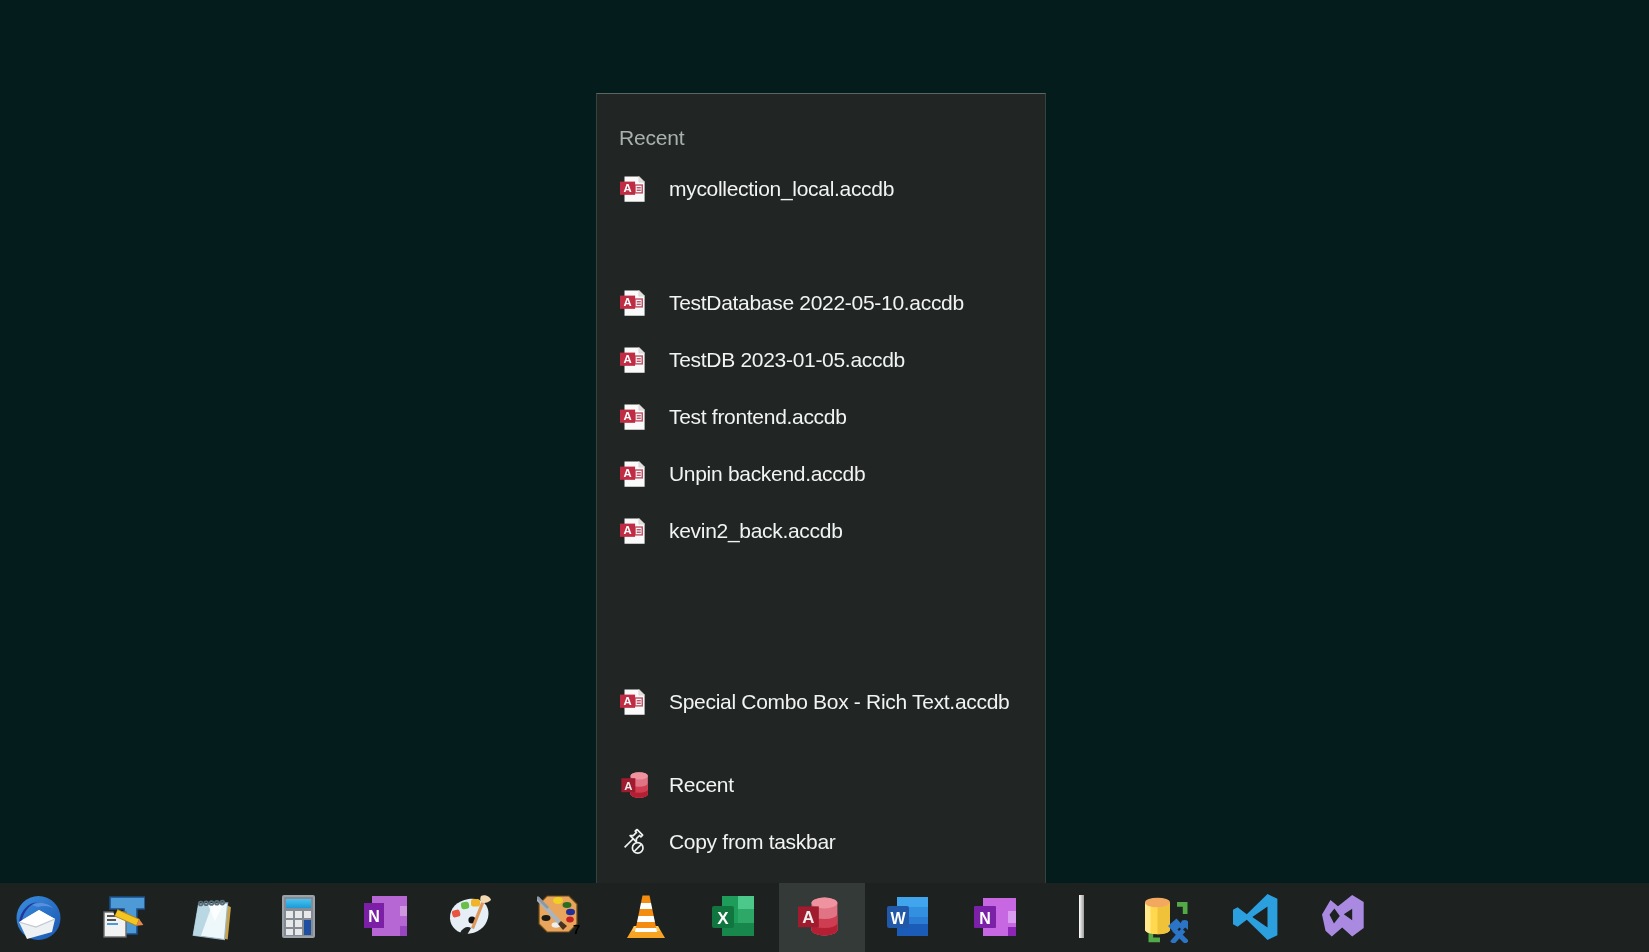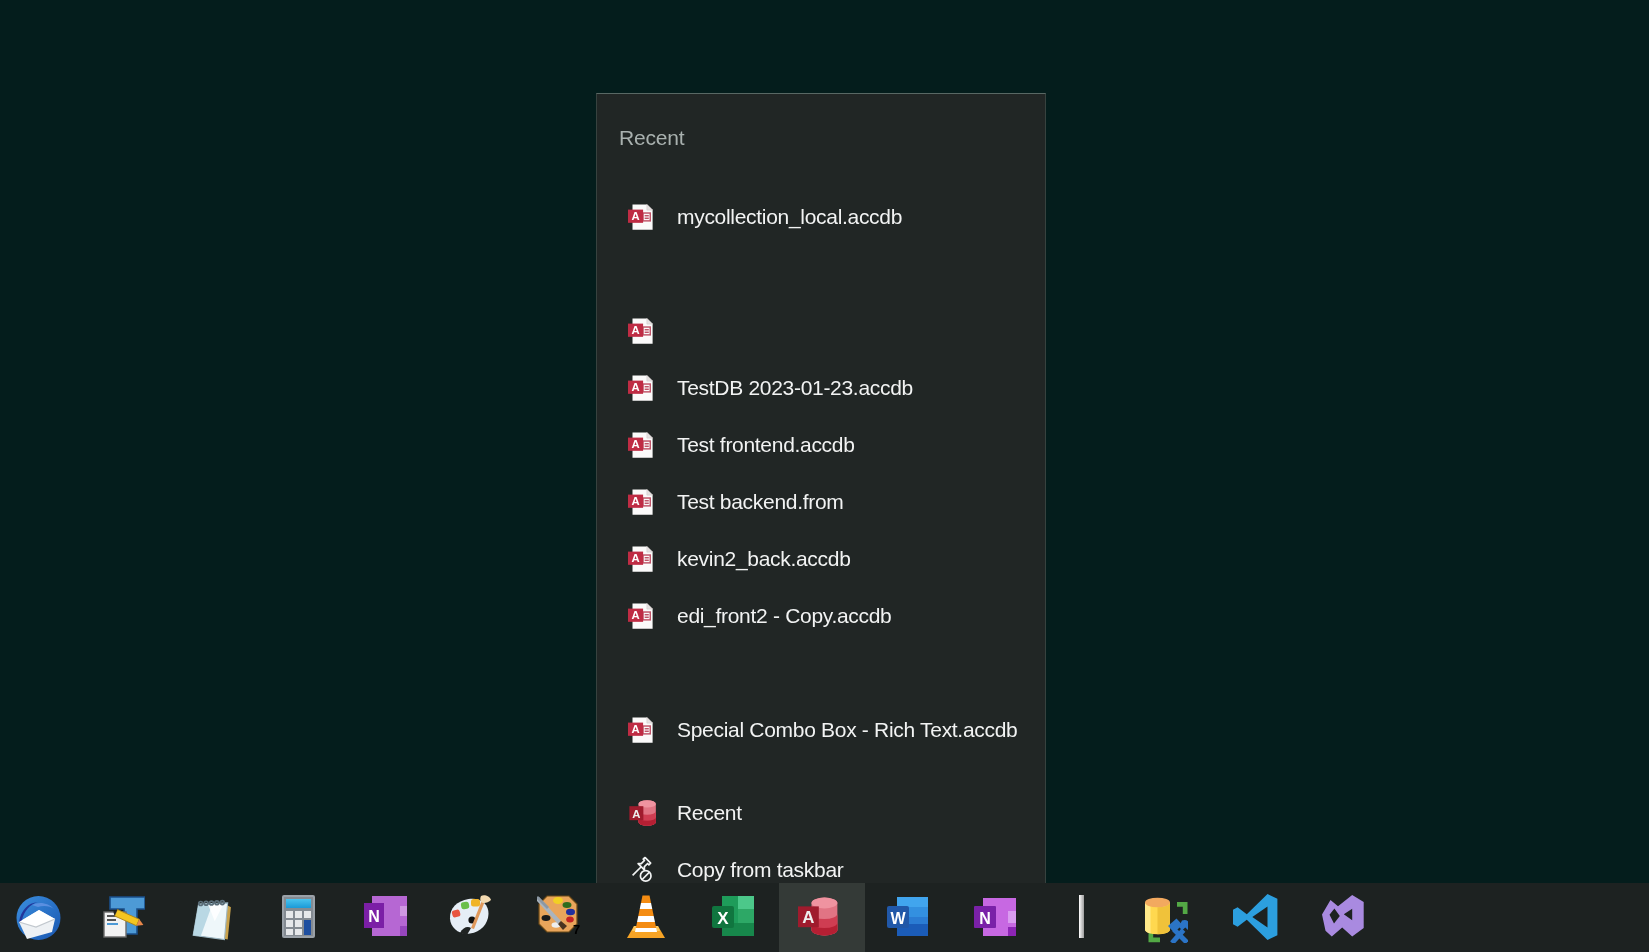--- a/index.html
+++ b/index.html
@@ -5,21 +5,21 @@
   * { margin:0; padding:0; box-sizing:border-box; }
   html,body { width:1649px; height:952px; overflow:hidden; }
   body { background:#041d1c; font-family:"Liberation Sans", sans-serif; position:relative; }
   #panel {
     position:absolute; left:596px; top:93px; width:450px; height:790px;
     background:#212625; border:1px solid #37423f; border-top-color:#596864; border-bottom:none;
   }
   .recent {
     position:absolute; left:22px; top:32px; font-size:21px; color:#a9b1af; letter-spacing:-0.2px;
   }
-  .row { position:absolute; left:8px; width:100%; height:40px;margin-top:28px; }
+  .row { position:absolute; left:0; width:100%; height:40px; }
   .row .ficon { position:absolute; left:23px; top:50%; transform:translateY(-50%); }
   .row .txt {
     position:absolute; left:72px; top:50%; transform:translateY(-50%);
     font-size:21px; color:#f2f3f3; white-space:nowrap; letter-spacing:-0.3px;
   }
   #taskbar {
     position:absolute; left:0; top:883px; width:1649px; height:69px; background:#1d2221;
   }
   .hl { position:absolute; left:779px; top:0; width:86px; height:69px; background:#343a37; }
   .tico { position:absolute; }
@@ -58,50 +58,45 @@
 <div class="row" style="top:75px">
       <svg class="ficon" width="25" height="26" viewBox="0 0 25.5 26.5">
         <use href="#accfile"></use>
       </svg>
       <div class="txt">mycollection_local.accdb</div>
     </div>
 <div class="row" style="top:189px">
       <svg class="ficon" width="25" height="26" viewBox="0 0 25.5 26.5">
         <use href="#accfile"></use>
       </svg>
+      <div class="txt">TestDatabase 2022-05-10.accdb</div>
     </div>
 <div class="row" style="top:246px">
       <svg class="ficon" width="25" height="26" viewBox="0 0 25.5 26.5">
         <use href="#accfile"></use>
       </svg>
-      <div class="txt">TestDB 2023-01-23.accdb</div>
+      <div class="txt">TestDB 2023-01-05.accdb</div>
     </div>
 <div class="row" style="top:303px">
       <svg class="ficon" width="25" height="26" viewBox="0 0 25.5 26.5">
         <use href="#accfile"></use>
       </svg>
       <div class="txt">Test frontend.accdb</div>
     </div>
 <div class="row" style="top:360px">
       <svg class="ficon" width="25" height="26" viewBox="0 0 25.5 26.5">
         <use href="#accfile"></use>
       </svg>
-      <div class="txt">Test backend.from</div>
+      <div class="txt">Unpin backend.accdb</div>
     </div>
 <div class="row" style="top:417px">
       <svg class="ficon" width="25" height="26" viewBox="0 0 25.5 26.5">
         <use href="#accfile"></use>
       </svg>
       <div class="txt">kevin2_back.accdb</div>
-    </div>
-<div class="row" style="top:474px">
-      <svg class="ficon" width="25" height="26" viewBox="0 0 25.5 26.5">
-        <use href="#accfile"></use>
-      </svg>
-      <div class="txt">edi_front2 - Copy.accdb</div>
     </div>
 <div class="row" style="top:588px">
       <svg class="ficon" width="25" height="26" viewBox="0 0 25.5 26.5">
         <use href="#accfile"></use>
       </svg>
       <div class="txt">Special Combo Box - Rich Text.accdb</div>
     </div>
   <div class="row" style="top:671px">
     <svg class="ficon" style="left:24px" width="31" height="28" viewBox="0 0 40 37">
         <use href="#accapp"></use>

